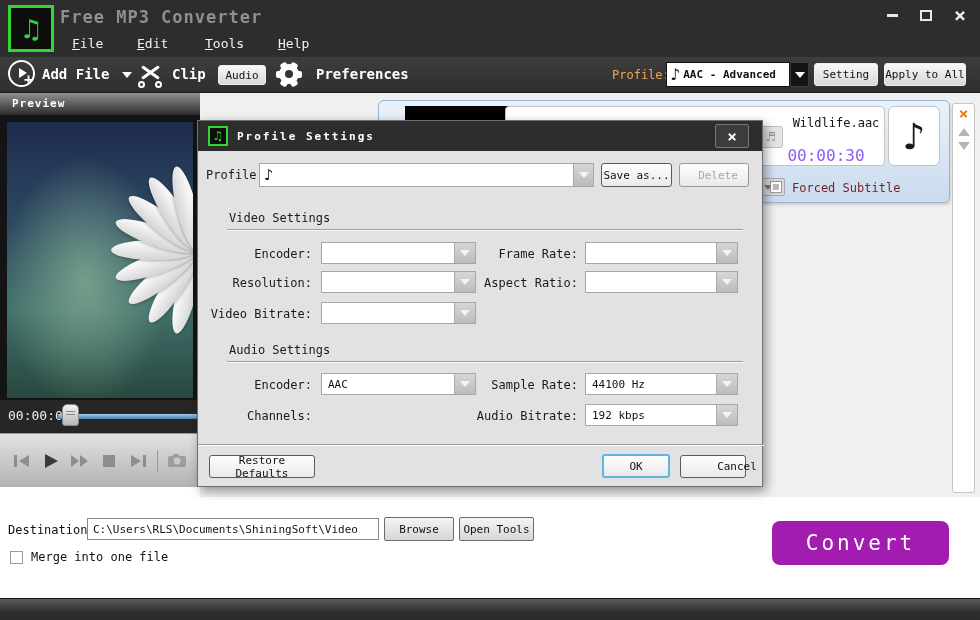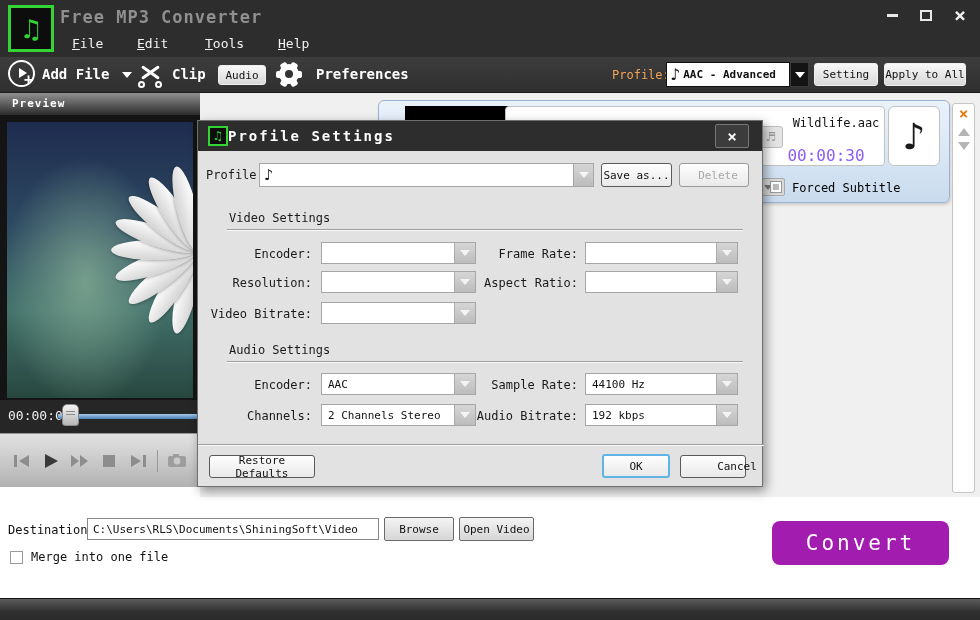--- a/index.html
+++ b/index.html
@@ -75,32 +75,32 @@
   .file-card { left:505px; top:106px; width:380px; height:60px; background:#fff; border:1px solid #c2c2c2; border-radius:4px; z-index:2; }
   .file-name { left:788px; top:116px; width:96px; text-align:center; font-size:12px; color:#111; z-index:3; }
   .file-dur { left:786px; top:146px; width:80px; text-align:center; font-size:16px; color:#8b5cf6; z-index:3; }
   .note-box { left:888px; top:106px; width:52px; height:60px; background:#fff; border:1px solid #c2c2c2; border-radius:6px; display:flex; align-items:center; justify-content:center; z-index:2; }
   .note-box span { font-size:36px; font-family:"DejaVu Sans", sans-serif; color:#1a1a1a; }
   .mini-note { left:759px; top:126px; width:24px; height:22px; background:#e4e4e4; border:1px solid #bdbdbd; border-radius:3px; display:flex; align-items:center; justify-content:center; color:#9a9a9a; font-size:12px; z-index:2; font-family:"DejaVu Sans", sans-serif; }
   .fs-combo { left:762px; top:178px; width:23px; height:18px; background:#d9d9d9; border:1px solid #aaa; border-radius:2px; z-index:3; }
   .fs-combo .sq { position:absolute; right:2px; top:2px; width:12px; height:12px; background:#fff; border:1px solid #999; }
   .fs-combo .sq::after { content:""; position:absolute; left:2px; top:2px; width:6px; height:6px; background:#bbb; }
   .fs-combo .ar { position:absolute; left:1px; top:6px; width:0; height:0; border-left:4px solid transparent; border-right:4px solid transparent; border-top:5px solid #777; }
-  .fs-label { left:792px; top:181px; font-size:12px; color:#000000; z-index:3; }
+  .fs-label { left:792px; top:181px; font-size:12px; color:#7f1d1d; z-index:3; }
 
   .right-strip { left:952px; top:103px; width:23px; height:390px; background:#fff; border:1px solid #c6c6c6; border-radius:3px; z-index:2; }
   .strip-x { position:absolute; left:0; top:2px; width:21px; text-align:center; color:#e87b10; font-size:16px; font-weight:bold; line-height:16px; }
   .strip-up { position:absolute; left:5px; top:24px; width:0; height:0; border-left:6px solid transparent; border-right:6px solid transparent; border-bottom:8px solid #b5b5b5; }
   .strip-dn { position:absolute; left:5px; top:38px; width:0; height:0; border-left:6px solid transparent; border-right:6px solid transparent; border-top:8px solid #b5b5b5; }
 
   
   .dialog { left:197px; top:120px; width:566px; height:367px; background:#e2e2e2; border:1px solid #6f6f6f; box-shadow:3px 4px 10px rgba(0,0,0,.4); z-index:50; }
   .dlg-title { position:absolute; left:0; top:0; width:100%; height:30px; background:#2d2d2d; display:flex; align-items:center; }
   .dlg-icon { margin-left:10px; width:20px; height:20px; background:#0d0d0d; border:2px solid #35d435; display:flex; align-items:center; justify-content:center; color:#35d435; font-size:12px; font-family:"DejaVu Sans", sans-serif; }
-  .dlg-title-text { color:#fff; font-size:14px; font-weight:bold; letter-spacing:2px; }
+  .dlg-title-text { margin-left:9px; color:#fff; font-size:11px; font-weight:bold; letter-spacing:2px; }
   .dlg-close { position:absolute; right:13px; top:3px; width:34px; height:24px; background:#3c3c3c; border:1px solid #777; border-radius:2px; color:#fff; font-size:16px; font-weight:bold; display:flex; align-items:center; justify-content:center; }
   .dlg-label { position:absolute; font-size:12px; color:#1a1a1a; text-align:right; }
   .dd { position:absolute; background:#fff; border:1px solid #a6a6a6; display:flex; height:22px; }
   .dd .val { flex:1; font-size:11px; padding:4px 0 18px 6px; white-space:nowrap; overflow:hidden; color:#111; }
   .dd .arrow { width:21px; background:linear-gradient(#d6d6d6,#bcbcbc); border-left:1px solid #ababab; display:flex; align-items:center; justify-content:center; }
   .dd .arrow .t { width:0; height:0; border-left:5px solid transparent; border-right:5px solid transparent; border-top:6px solid #f4f4f4; }
   .section-hd { position:absolute; font-size:12px; color:#1a1a1a; }
   .etch { position:absolute; height:2px; border-top:1px solid #9e9e9e; border-bottom:1px solid #fafafa; }
   .dlg-btn { position:absolute; background:linear-gradient(#fefefe,#e9e9e9); border:1px solid #5a5a5a; border-radius:3px; font-size:11px; color:#111; display:flex; align-items:center; justify-content:center; font-family:inherit; }
   .dlg-btn.disabled { color:#a8a8a8; border-color:#9a9a9a; }
@@ -336,42 +336,36 @@
     </div>
     <div class="dlg-label" style="left:255px; top:257px; width:125px;">Sample Rate:</div>
     <div class="dd" style="left:387px; top:252px; width:153px;">
       <div class="val">44100 Hz</div>
         <div class="arrow">
           <div class="t"></div>
         </div>
     </div>
 
     <div class="dlg-label" style="left:4px; top:288px; width:110px;text-align:right;">Channels:</div>
-    <div class="dd" style="left:123px; top:283px; width:155px;">
-      <div class="val">2 Channels Stereo</div>
-        <div class="arrow">
-          <div class="t"></div>
-        </div>
-    </div>
     <div class="dlg-label" style="left:255px; top:288px; width:125px;">Audio Bitrate:</div>
     <div class="dd" style="left:387px; top:283px; width:153px;">
       <div class="val">192 kbps</div>
         <div class="arrow">
           <div class="t"></div>
         </div>
     </div>
 
     <div class="etch" style="left:0px; top:323px; width:566px;"></div>
     <button class="dlg-btn" style="left:11px; top:334px; width:106px; height:23px;">Restore Defaults</button>
     <button class="dlg-btn okbtn" style="left:404px; top:333px; width:68px; height:24px;">OK</button>
     <button class="dlg-btn" style="left:482px; top:334px; width:66px; height:23px;padding-left:48px;">Cancel</button>
   </div>
 
   <div class="abs dest-label">Destination:</div>
   <input class="abs dest-input" type="text" value="C:\Users\RLS\Documents\ShiningSoft\Video" style="">
   <button class="abs grybtn browse-btn">Browse</button>
-  <button class="abs grybtn openfolder-btn">Open Video</button>
+  <button class="abs grybtn openfolder-btn">Open Tools</button>
   <div class="abs merge-box"></div>
   <div class="abs merge-label">Merge into one file</div>
   <button class="abs convert-btn">Convert</button>
 
   <div class="abs statusbar"></div>
 </div>
 
 </body></html>

